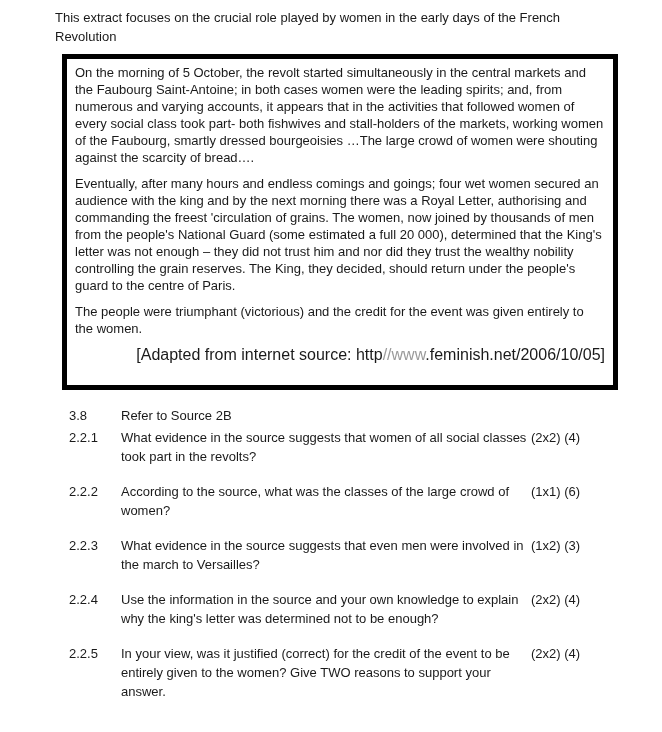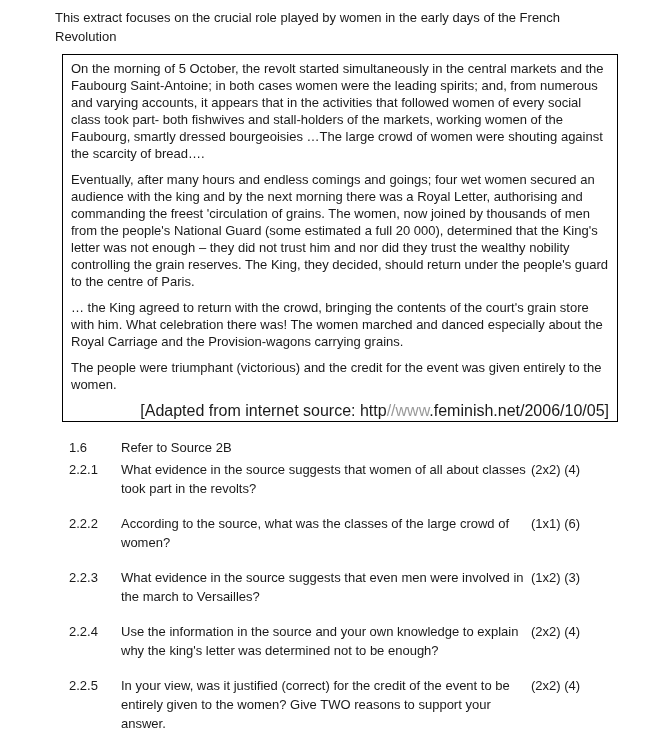--- a/index.html
+++ b/index.html
@@ -17,22 +17,22 @@
 
   .intro {
     width: 540px;
     line-height: 19px;
     margin-bottom: 8px;
   }
 
   .source-box {
     margin-left: 7px;
     width: 556px;
-    border: 1px solid #000000;
-    padding: 5px 8px 0 8px;
+    border: 5px solid #000000;
+    padding: 5px 8px 20px 8px;
     background: #ffffff;
   }
   .source-box p { margin: 0 0 9px 0; }
   .attribution {
     text-align: right;
     font-size: 16px;
     margin: 0 0 2px 0;
     white-space: nowrap;
   }
   .attribution .light { color: #9a9a9a; }
@@ -57,37 +57,36 @@
 </head>
 <body>
 
 <div class="page">
 
   <div class="intro">This extract focuses on the crucial role played by women in the early days of the French Revolution</div>
 
   <div class="source-box">
     <p>On the morning of 5 October, the revolt started simultaneously in the central markets and the Faubourg Saint-Antoine; in both cases women were the leading spirits; and, from numerous and varying accounts, it appears that in the activities that followed women of every social class took part- both fishwives and stall-holders of the markets, working women of the Faubourg, smartly dressed bourgeoisies …The large crowd of women were shouting against the scarcity of bread….</p>
     <p>Eventually, after many hours and endless comings and goings; four wet women secured an audience with the king and by the next morning there was a Royal Letter, authorising and commanding the freest 'circulation of grains. The women, now joined by thousands of men from the people's National Guard (some estimated a full 20 000), determined that the King's letter was not enough – they did not trust him and nor did they trust the wealthy nobility controlling the grain reserves. The King, they decided, should return under the people's guard to the centre of Paris.</p>
-    <p>… the King agreed to return with the crowd, bringing the contents of the court's grain store with him. What celebration there was! The women marched and danced especially about the Royal Carriage and the Provision-wagons carrying grains.</p>
     <p>The people were triumphant (victorious) and the credit for the event was given entirely to the women.</p>
     <div class="attribution">
       <span>[Adapted from internet source: http</span><span class="light">//www</span><span>.feminish.net/2006/10/05]</span>
     </div>
   </div>
 
   <div class="questions">
 
     <div class="q-row section">
-      <div class="q-num">1.6</div>
+      <div class="q-num">3.8</div>
       <div class="q-text">Refer to Source 2B</div>
     </div>
 
     <div class="q-row">
       <div class="q-num">2.2.1</div>
-      <div class="q-text">What evidence in the source suggests that women of all about classes took part in the revolts?</div>
+      <div class="q-text">What evidence in the source suggests that women of all social classes took part in the revolts?</div>
       <div class="q-marks">(2x2) (4)</div>
     </div>
 
     <div class="q-row">
       <div class="q-num">2.2.2</div>
       <div class="q-text">According to the source, what was the classes of the large crowd of women?</div>
       <div class="q-marks">(1x1) (6)</div>
     </div>
 
     <div class="q-row">

